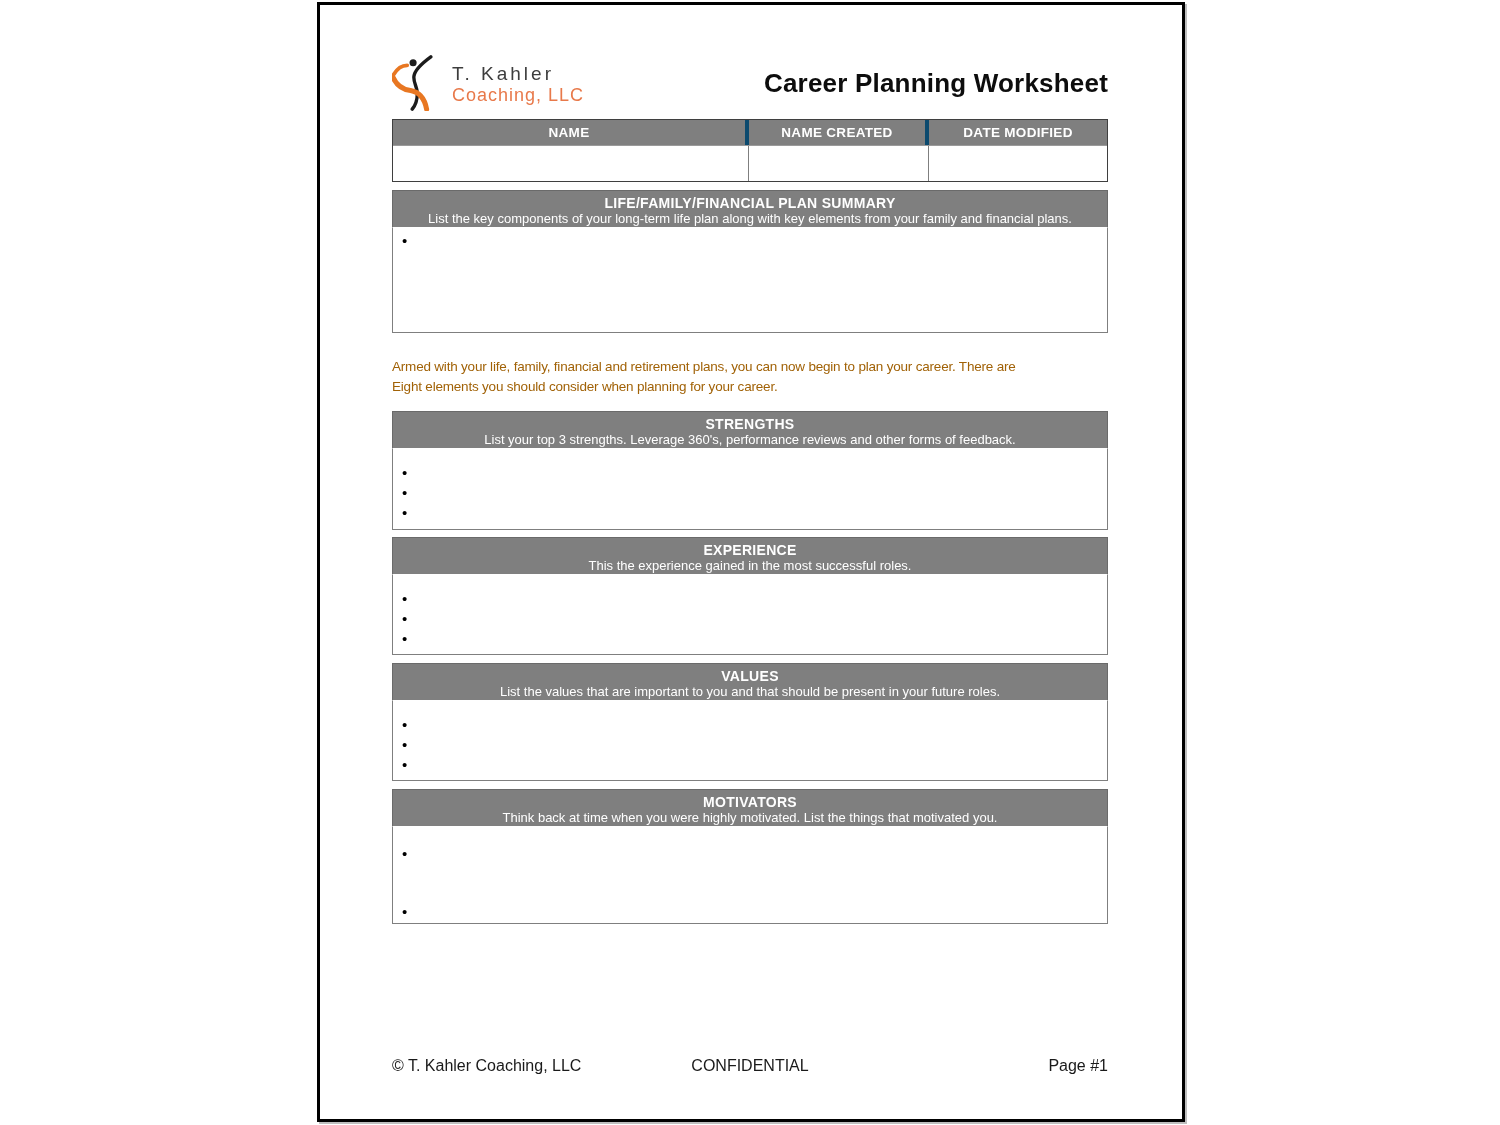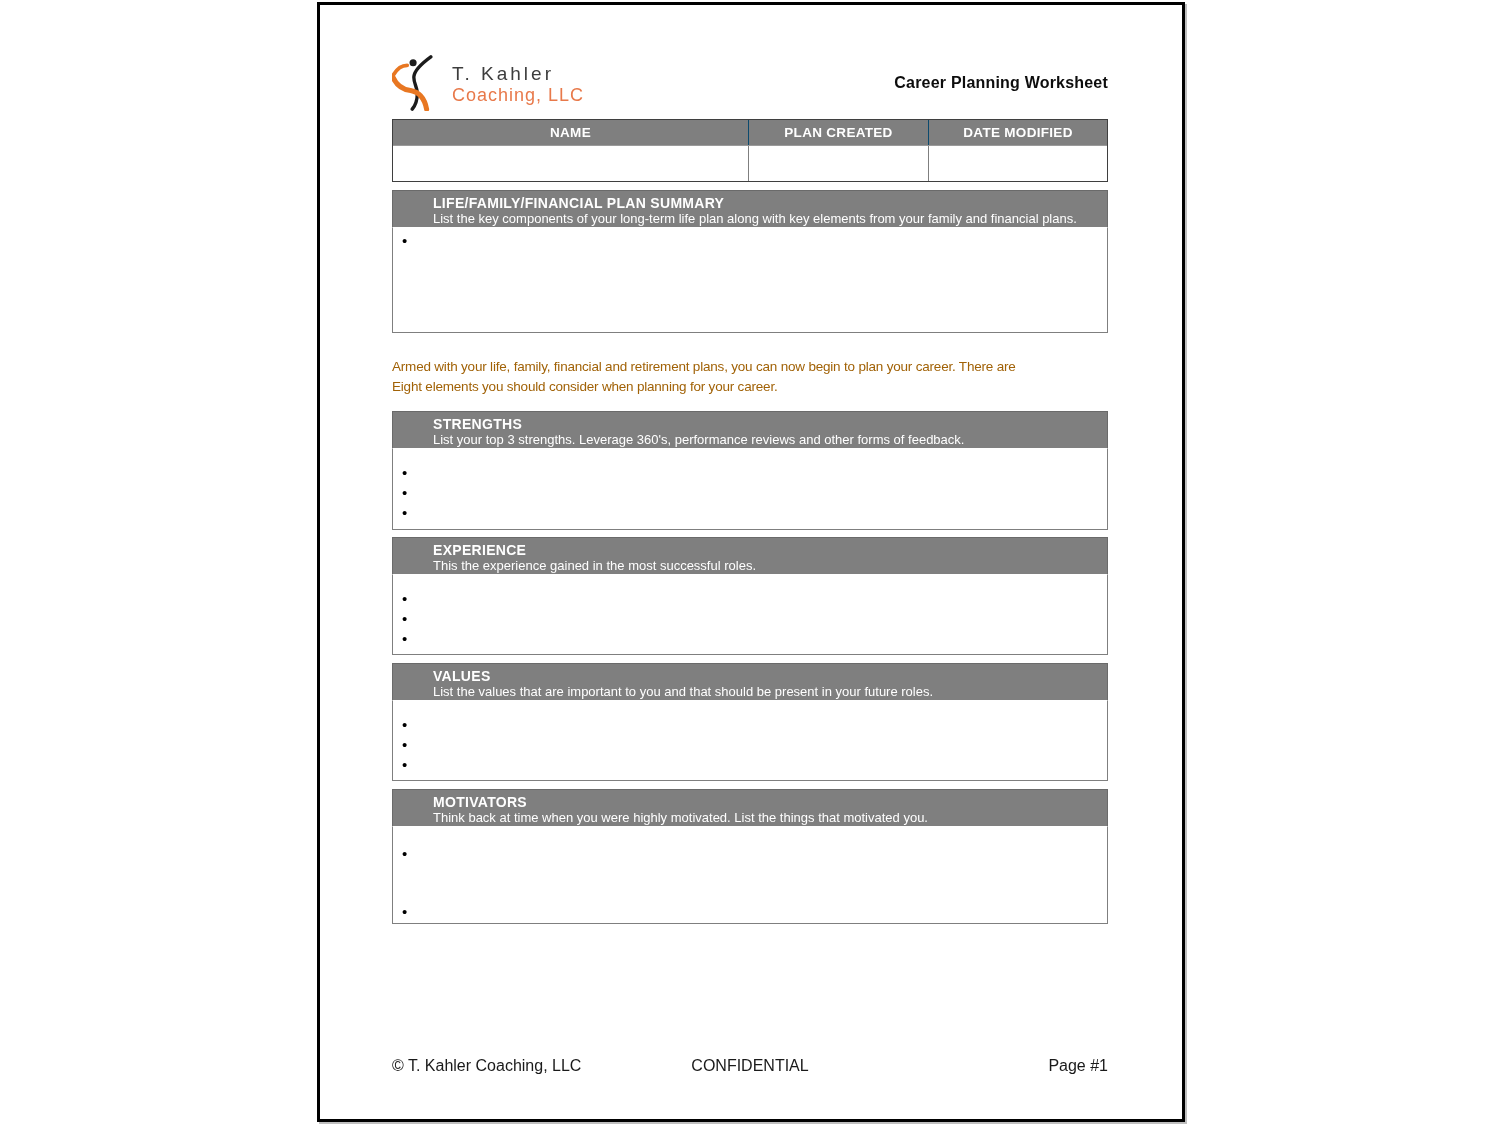--- a/index.html
+++ b/index.html
@@ -11,39 +11,39 @@
     background: #fff; border: 3px solid #000; box-shadow: 2px 2px 0 rgba(0,0,0,0.25); }
 
   
   .header-row { position: absolute; left: 72px; top: 50px; width: 716px; height: 56px;
     display: flex; justify-content: space-between; align-items: center; }
   .logo { display: flex; align-items: center; gap: 6px; }
   .logo svg { width: 54px; height: 56px; display: block; }
   .logo-text { display: flex; flex-direction: column; line-height: 1.05; padding-top: 2px; }
   .logo-name { font-size: 19px; color: #3d3d3d; letter-spacing: 3px; font-weight: 500; }
   .logo-sub { font-size: 18px; color: #e8794a; letter-spacing: 1px; margin-top: 2px; }
-  .doc-title { font-size: 16px; font-weight: bold; color: #0d0d0d; letter-spacing: 0.2px; }
+  .doc-title { font-size: 26px; font-weight: bold; color: #0d0d0d; letter-spacing: 0.2px; }
 
   
   .info-table { position: absolute; left: 72px; top: 114px; width: 716px;
     border: 1px solid #3f3f3f; }
   .info-head { display: grid; grid-template-columns: 356px 180px 178px; height: 25px;
     background: #7f7f7f; }
   .info-head .cell { color: #fff; font-weight: bold; font-size: 13.5px; text-align: center;
-    line-height: 25px; letter-spacing: 0.3px; border-right: 1px solid #0c4a6e; }
+    line-height: 25px; letter-spacing: 0.3px; border-right: 4px solid #0c4a6e; }
   .info-head .cell:last-child { border-right: none; }
   .info-body { display: grid; grid-template-columns: 356px 180px 178px; height: 36px;
     background: #fff; border-top: 1px solid #9a9a9a; }
   .info-body .cell { border-right: 1px solid #7f7f7f; }
   .info-body .cell:last-child { border-right: none; }
 
   
   .section { position: absolute; left: 72px; width: 716px; }
   .sec-head { background: #7f7f7f; border: 1px solid #6a6a6a; border-bottom: 1px solid #fff;
-    height: 38px; color: #fff; padding-top: 3px; padding-left: 40px; }
+    height: 38px; text-align: center; color: #fff; padding-top: 3px; }
   .sec-title { font-size: 14px; font-weight: bold; letter-spacing: 0.3px; line-height: 18px; }
   .sec-sub { font-size: 13px; line-height: 14px; }
   .sec-body { background: #fff; border: 1px solid #7f7f7f; border-top: none; }
   .sec-body ul { list-style: none; padding-left: 9px; }
   .sec-body li { font-size: 14px; height: 20px; line-height: 20px; color: #000; }
   .sec-body li::before { content: "\2022"; font-size: 15px; }
 
   .section--summary { top: 185px; }
   .section--summary .sec-body { height: 105px; }
   .section--summary ul { padding-top: 3px; }
@@ -93,21 +93,21 @@
           <span class="logo-name">T. Kahler</span>
           <span class="logo-sub">Coaching, LLC</span>
         </span>
       </div>
       <div class="doc-title">Career Planning Worksheet</div>
     </div>
 
     <div class="info-table">
       <div class="info-head">
         <div class="cell">NAME</div>
-        <div class="cell">PLAN CREATED</div>
+        <div class="cell">NAME CREATED</div>
         <div class="cell">DATE MODIFIED</div>
       </div>
       <div class="info-body">
         <div class="cell"></div>
         <div class="cell"></div>
         <div class="cell"></div>
       </div>
     </div>
 
     <div class="section section--summary">

